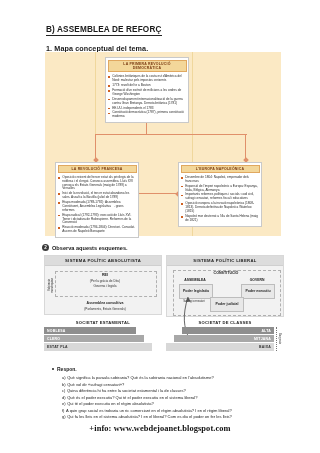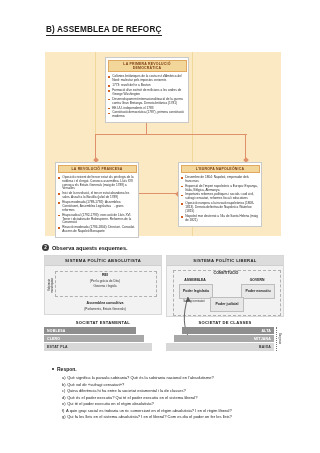--- a/index.html
+++ b/index.html
@@ -139,20 +139,21 @@
     font-family:"Liberation Serif",serif;
     font-size:8.4px;font-weight:bold;color:#111;letter-spacing:.1px;
   }
 </style>
 </head>
 <body>
 
 <div class="page">
 
   <div class="h-title">B) ASSEMBLEA DE REFORÇ</div>
+  <div class="h-sub1">1. Mapa conceptual del tema.</div>
 
   <div class="cmap">
     <div class="vline v1"></div>
     <div class="vline v2"></div>
 
     <div class="conn" style="left:101px;top:65px;width:1.4px;height:18px;"></div>
     <div class="conn" style="left:50px;top:82px;width:152px;height:1.4px;"></div>
     <div class="conn" style="left:50px;top:82px;width:1.4px;height:26px;"></div>
     <div class="conn" style="left:200px;top:82px;width:1.4px;height:26px;"></div>
     <div class="conn" style="left:94px;top:141px;width:39px;height:1.4px;"></div>
@@ -281,14 +282,15 @@
     <div class="qitem">
       <span class="qk">f)</span>
       <span class="qt">A quin grup social es trobaria un ric comerciant en el règim absolutista? I en el règim liberal?</span>
     </div>
     <div class="qitem">
       <span class="qk">g)</span>
       <span class="qt">Qui fa les lleis en el sistema absolutista? I en el liberal? Com es diu el poder on fer les lleis?</span>
     </div>
   </div>
 
+  <div class="footer">+info: www.webdejoanet.blogspot.com</div>
 
 </div>
 
 </body></html>

